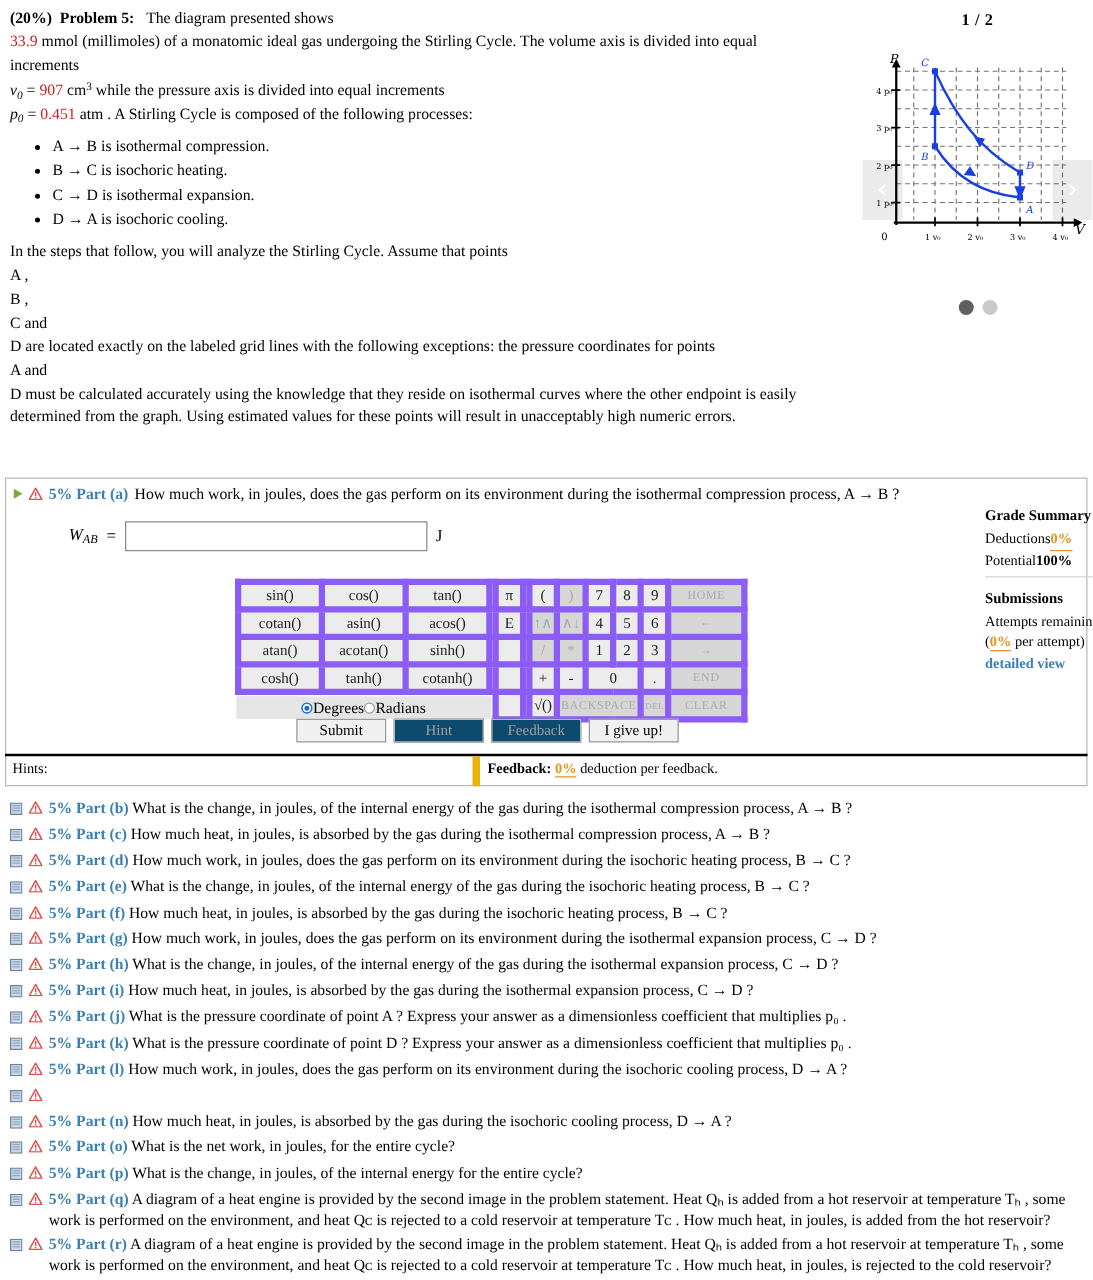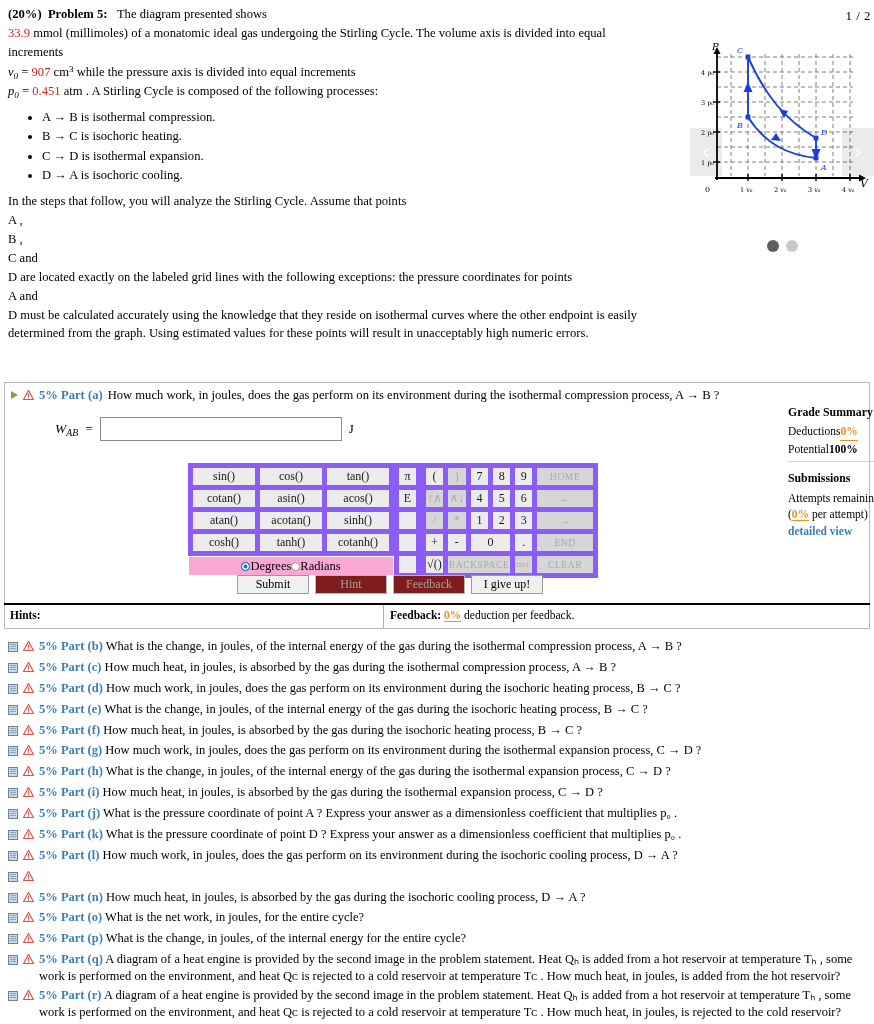--- a/index.html
+++ b/index.html
@@ -25,21 +25,21 @@
   .bullets { margin: 7px 0 9px 0; padding-left: 34px; }
   .bullets li { margin: 0 0 2.5px 0; line-height: 1.35; list-style: disc; }
   i.m { font-family: "Liberation Serif", serif; font-style: italic; }
   .sub { font-size: 0.72em; vertical-align: -0.28em; font-style: italic; }
   .sup { font-size: 0.72em; vertical-align: 0.48em; }
 
   
   .figure-box {
     position: absolute; left: 693px; top: 8px; width: 178px; height: 250px;
   }
-  .fig-title { text-align: right; font-weight: normal; font-size: 13px; letter-spacing: .5px; }
+  .fig-title { text-align: center; font-weight: bold; font-size: 13px; letter-spacing: .5px; }
   .fig-canvas { position: relative; margin-top: 16px; width: 178px; height: 160px; }
   .fig-canvas svg { display: block; }
   .carousel-arrow {
     position: absolute; top: 88px; width: 32px; height: 48px;
     background: rgba(0,0,0,0.08);
     display: flex; align-items: center; justify-content: center;
     color: #ffffff; font-size: 22px; line-height: 1; font-family: "DejaVu Sans", sans-serif;
     user-select: none;
   }
   .carousel-arrow.left { left: -3px; }
@@ -87,40 +87,40 @@
   }
   .fn td { width: 67px; }
   .calc td.dim { color: #a9a9a9; background: #d6d6d6; }
   .calc td.blank { background: #ececec; }
   .num td { width: 21px; }
   .calc td.wide2 { width: 42px; }
   .calc td.pi { width: 22px; }
   .calc td.side { width: 61px; font-size: 9.5px; letter-spacing: .6px; }
   .calc td.bsp { font-size: 9.5px; letter-spacing: .6px; }
   .calc td.del { font-size: 7px; letter-spacing: .4px; width: 21px; margin-top: 12px; }
-  .modes { background: #f9a8d4; border: 1px solid #fff; height: 20px;
+  .modes { background: #e5e5e5; border: 1px solid #fff; height: 20px;
            display: flex; align-items: center; justify-content: center; gap: 0; font-size: 12.5px; }
   .radio { width: 9px; height: 9px; border-radius: 50%; border: 1px solid #9a9a9a; background: #fff; display: inline-block; }
   .radio.on { background: #1f6fd0; border-color: #1f6fd0; box-shadow: inset 0 0 0 1.5px #fff; }
 
   
   .actions { position: absolute; left: 232px; top: 192px; display: flex; gap: 6px; }
   .btn {
     min-width: 72px; height: 19px; border: 1px solid #9a9a9a; background: #f0f0f0;
     font-family: "Liberation Serif", serif; font-size: 12px; color: #000;
     display: flex; align-items: center; justify-content: center; padding: 0 10px;
   }
-  .btn.disabled { background: #7f1d1d; color: #a0a0a0; border-color: #b6b6b6; }
+  .btn.disabled { background: #0c4a6e; color: #a0a0a0; border-color: #b6b6b6; }
 
   
   .hints-strip {
     position: absolute; left: 4px; top: 603px; width: 866px; height: 26px;
     border-top: 2px solid #000; display: flex;
   }
-  .hints-left { width: 380px; border-right: 1px solid #eab308; padding: 4px 6px; font-size: 11.5px; font-weight: bold; }
+  .hints-left { width: 380px; border-right: 6px solid #eab308; padding: 4px 6px; font-size: 11.5px; font-weight: normal; }
   .hints-right { flex: 1; padding: 4px 6px; font-size: 11.5px; }
   .pct-orange { color: #e8921f; font-weight: bold; border-bottom: 1px solid #e8921f; }
 
   
   .grade {
     position: absolute; left: 788px; top: 404px; width: 110px; font-size: 11.5px; line-height: 1.45;
   }
   .grade h4 { margin: 0 0 2px 0; font-size: 11.8px; font-weight: bold; }
   .grade .row { display: flex; justify-content: flex-start; }
   .grade .rule { border-bottom: 1px solid #d3d3d3; margin: 4px 0 8px 0; }

